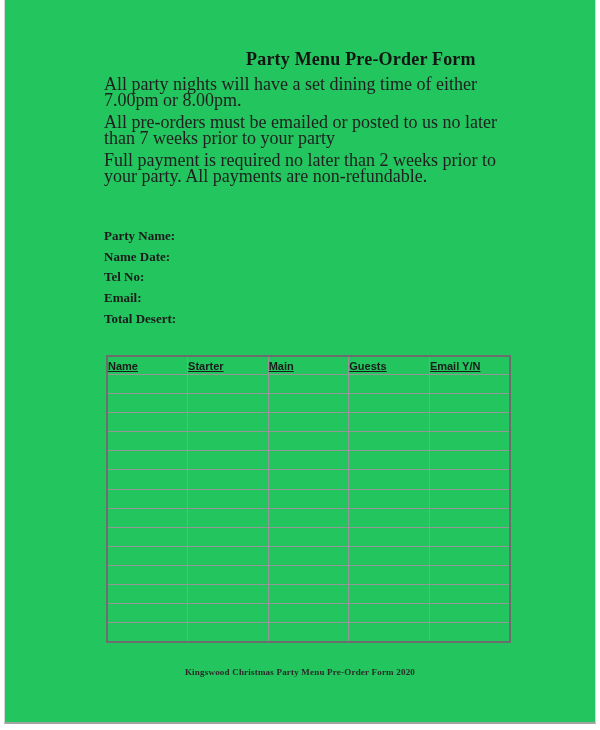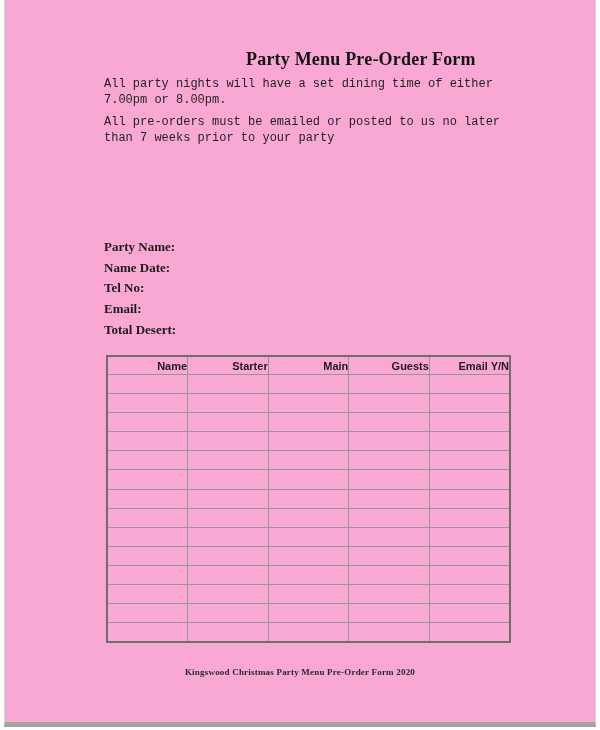--- a/index.html
+++ b/index.html
@@ -14,53 +14,52 @@
     color: #222222;
     position: relative;
     overflow: hidden;
   }
   .page {
     position: absolute;
     left: 4px;
     top: 0;
     width: 590px;
     height: 722px;
-    background: #f9a8d4;
+    background: #22c55e;
     border-left: 1px solid #d4d4d4;
     border-right: 1px solid #d4d4d4;
-    border-bottom: 5px solid #a3a3a3;
+    border-bottom: 2px solid #a3a3a3;
   }
   .doc-title {
     position: absolute;
     left: 241px;
     top: 49px;
     margin: 0;
     font-size: 18px;
     font-weight: bold;
     color: #141414;
     letter-spacing: 0.2px;
     white-space: nowrap;
   }
   .intro {
     position: absolute;
     left: 99px;
     top: 77px;
     width: 402px;
   }
   .intro p {
     margin: 0 0 7px 0;
-    font-size: 12px;
+    font-size: 18px;
     line-height: 15.6px;
     color: #1f1f1f;
-    font-family: Liberation Mono, monospace;
   }
   .fields {
     position: absolute;
     left: 99px;
-    top: 237px;
+    top: 226px;
   }
   .field {
     font-size: 13px;
     font-weight: bold;
     line-height: 20.7px;
     color: #1b1b1b;
   }
   table.order-table {
     position: absolute;
     left: 101px;
@@ -73,21 +72,22 @@
   table.order-table th,
   table.order-table td {
     border: 1px solid #969696;
     padding: 0;
   }
   table.order-table th {
     height: 17px;
     font-family: "Liberation Sans", sans-serif;
     font-size: 11px;
     font-weight: bold;
-    text-align: right;
+    text-decoration: underline;
+    text-align: left;
     vertical-align: middle;
     color: #1b1b1b;
   }
   table.order-table td {
     height: 18.1px;
   }
   .footer {
     position: absolute;
     left: 0;
     right: 0;
@@ -102,20 +102,21 @@
 </head>
 <body>
 
 <div class="page">
 
   <h1 class="doc-title">Party Menu Pre-Order Form</h1>
 
   <div class="intro">
     <p>All party nights will have a set dining time of either 7.00pm or 8.00pm.</p>
     <p>All pre-orders must be emailed or posted to us no later than 7 weeks prior to your party</p>
+    <p>Full payment is required no later than 2 weeks prior to your party. All payments are non-refundable.</p>
   </div>
 
   <div class="fields">
     <div class="field">Party Name:</div>
     <div class="field">Name Date:</div>
     <div class="field">Tel No:</div>
     <div class="field">Email:</div>
     <div class="field">Total Desert:</div>
   </div>
 

